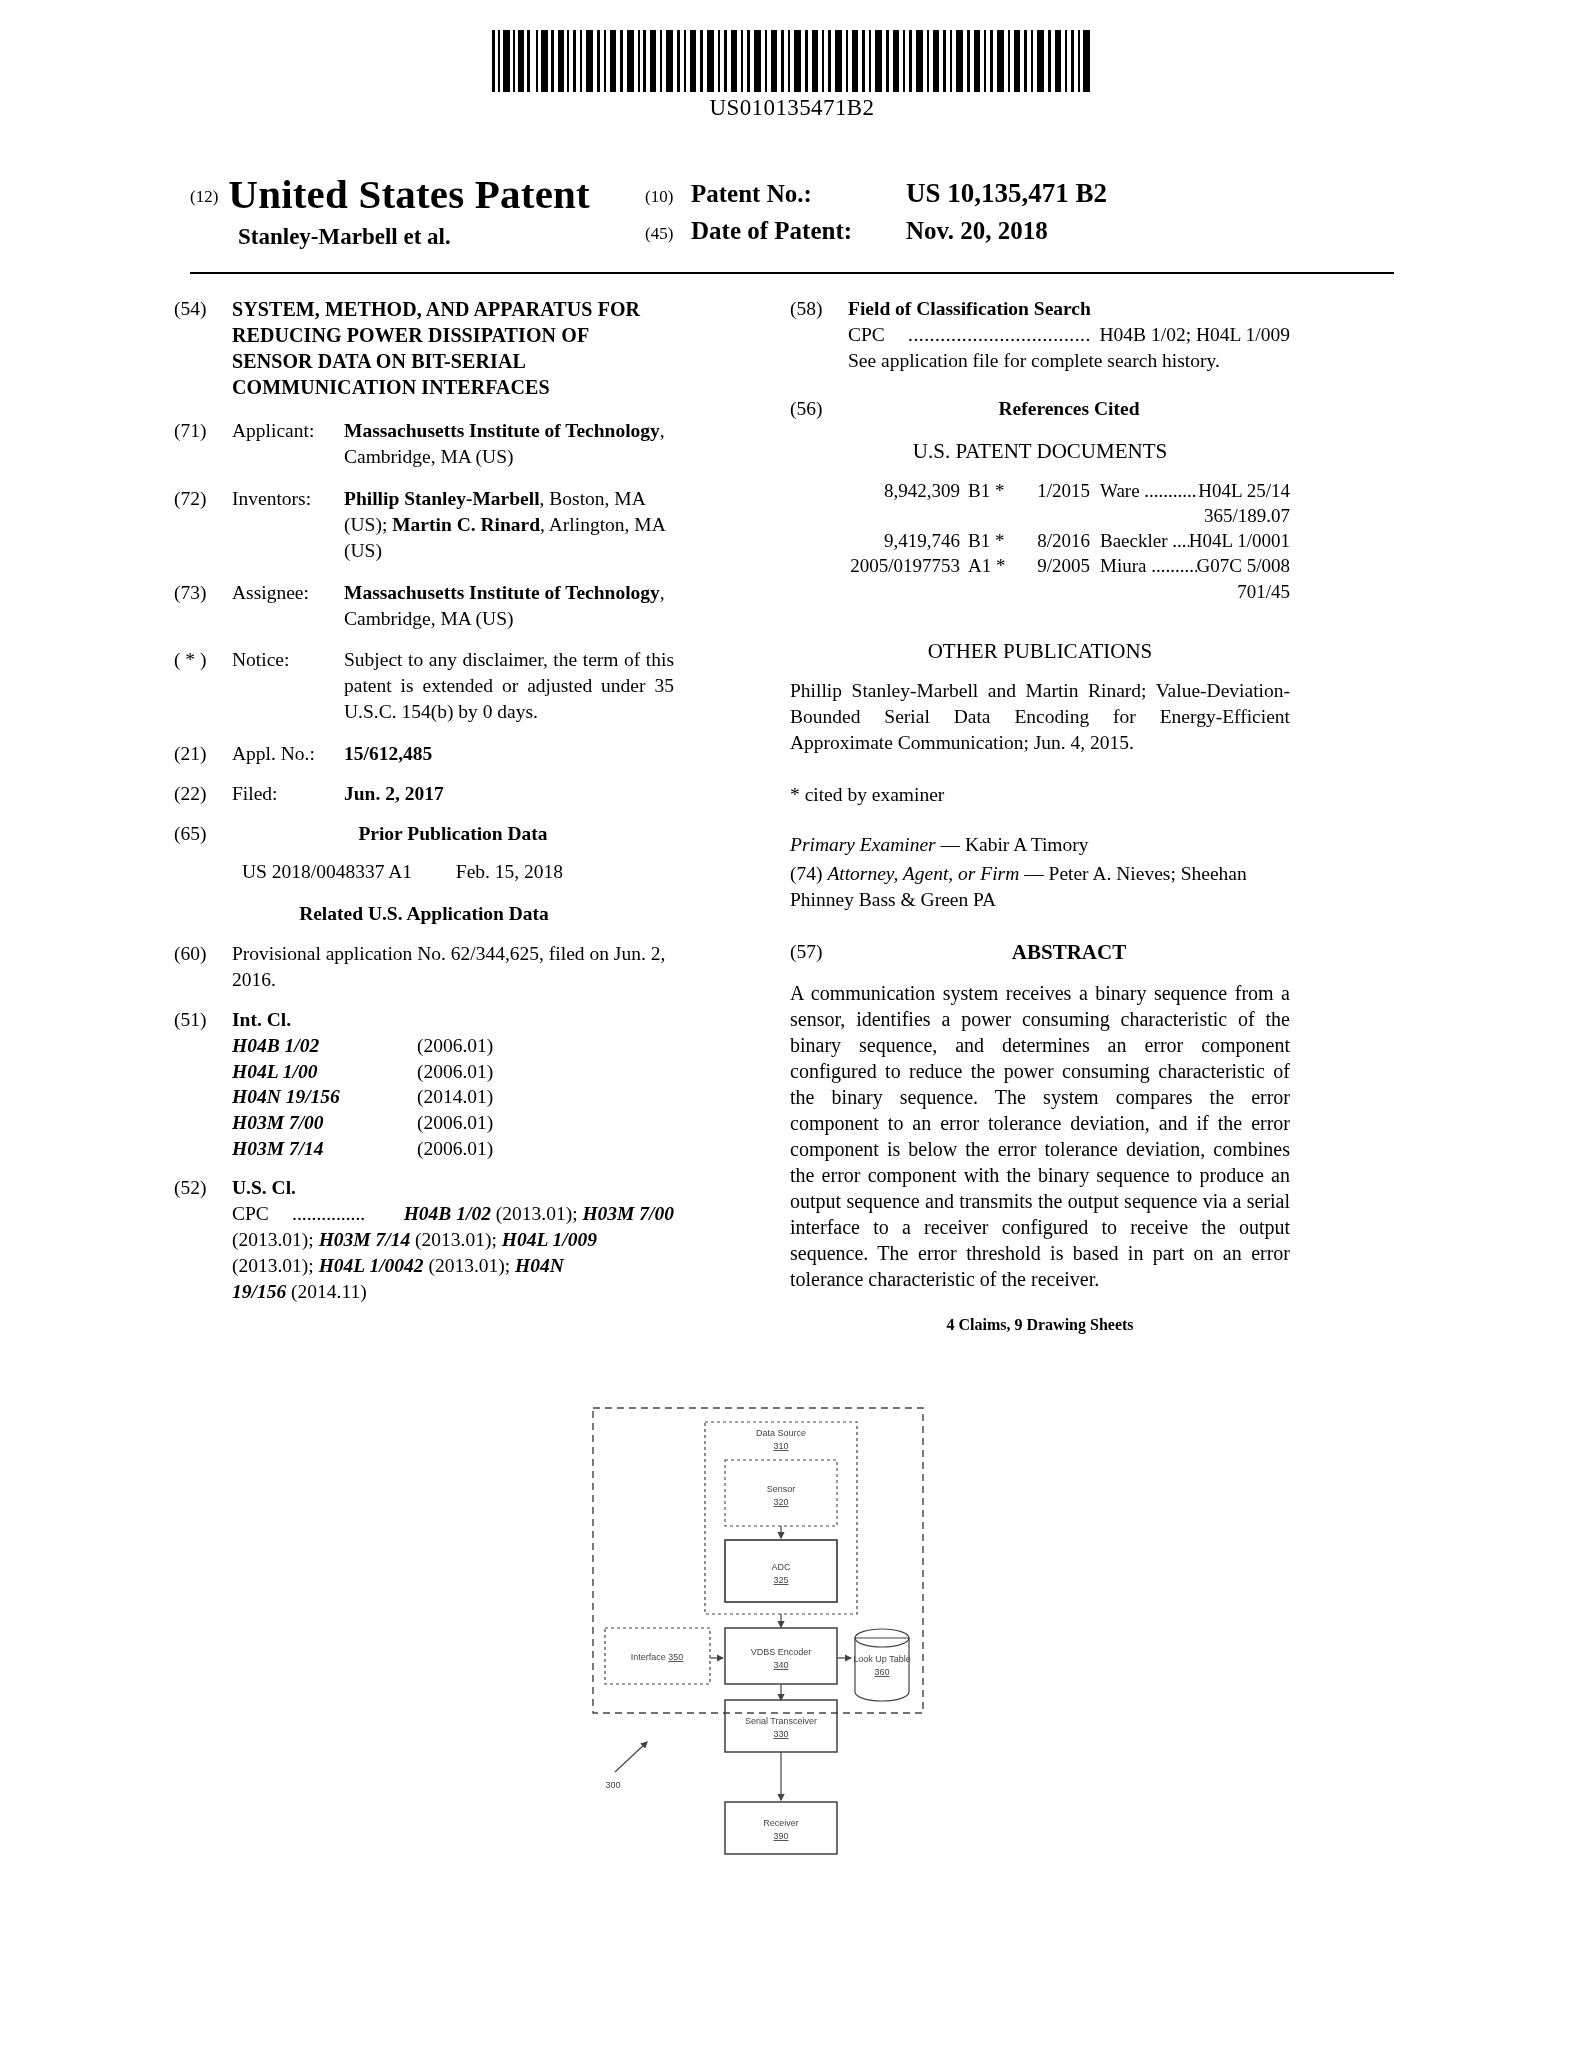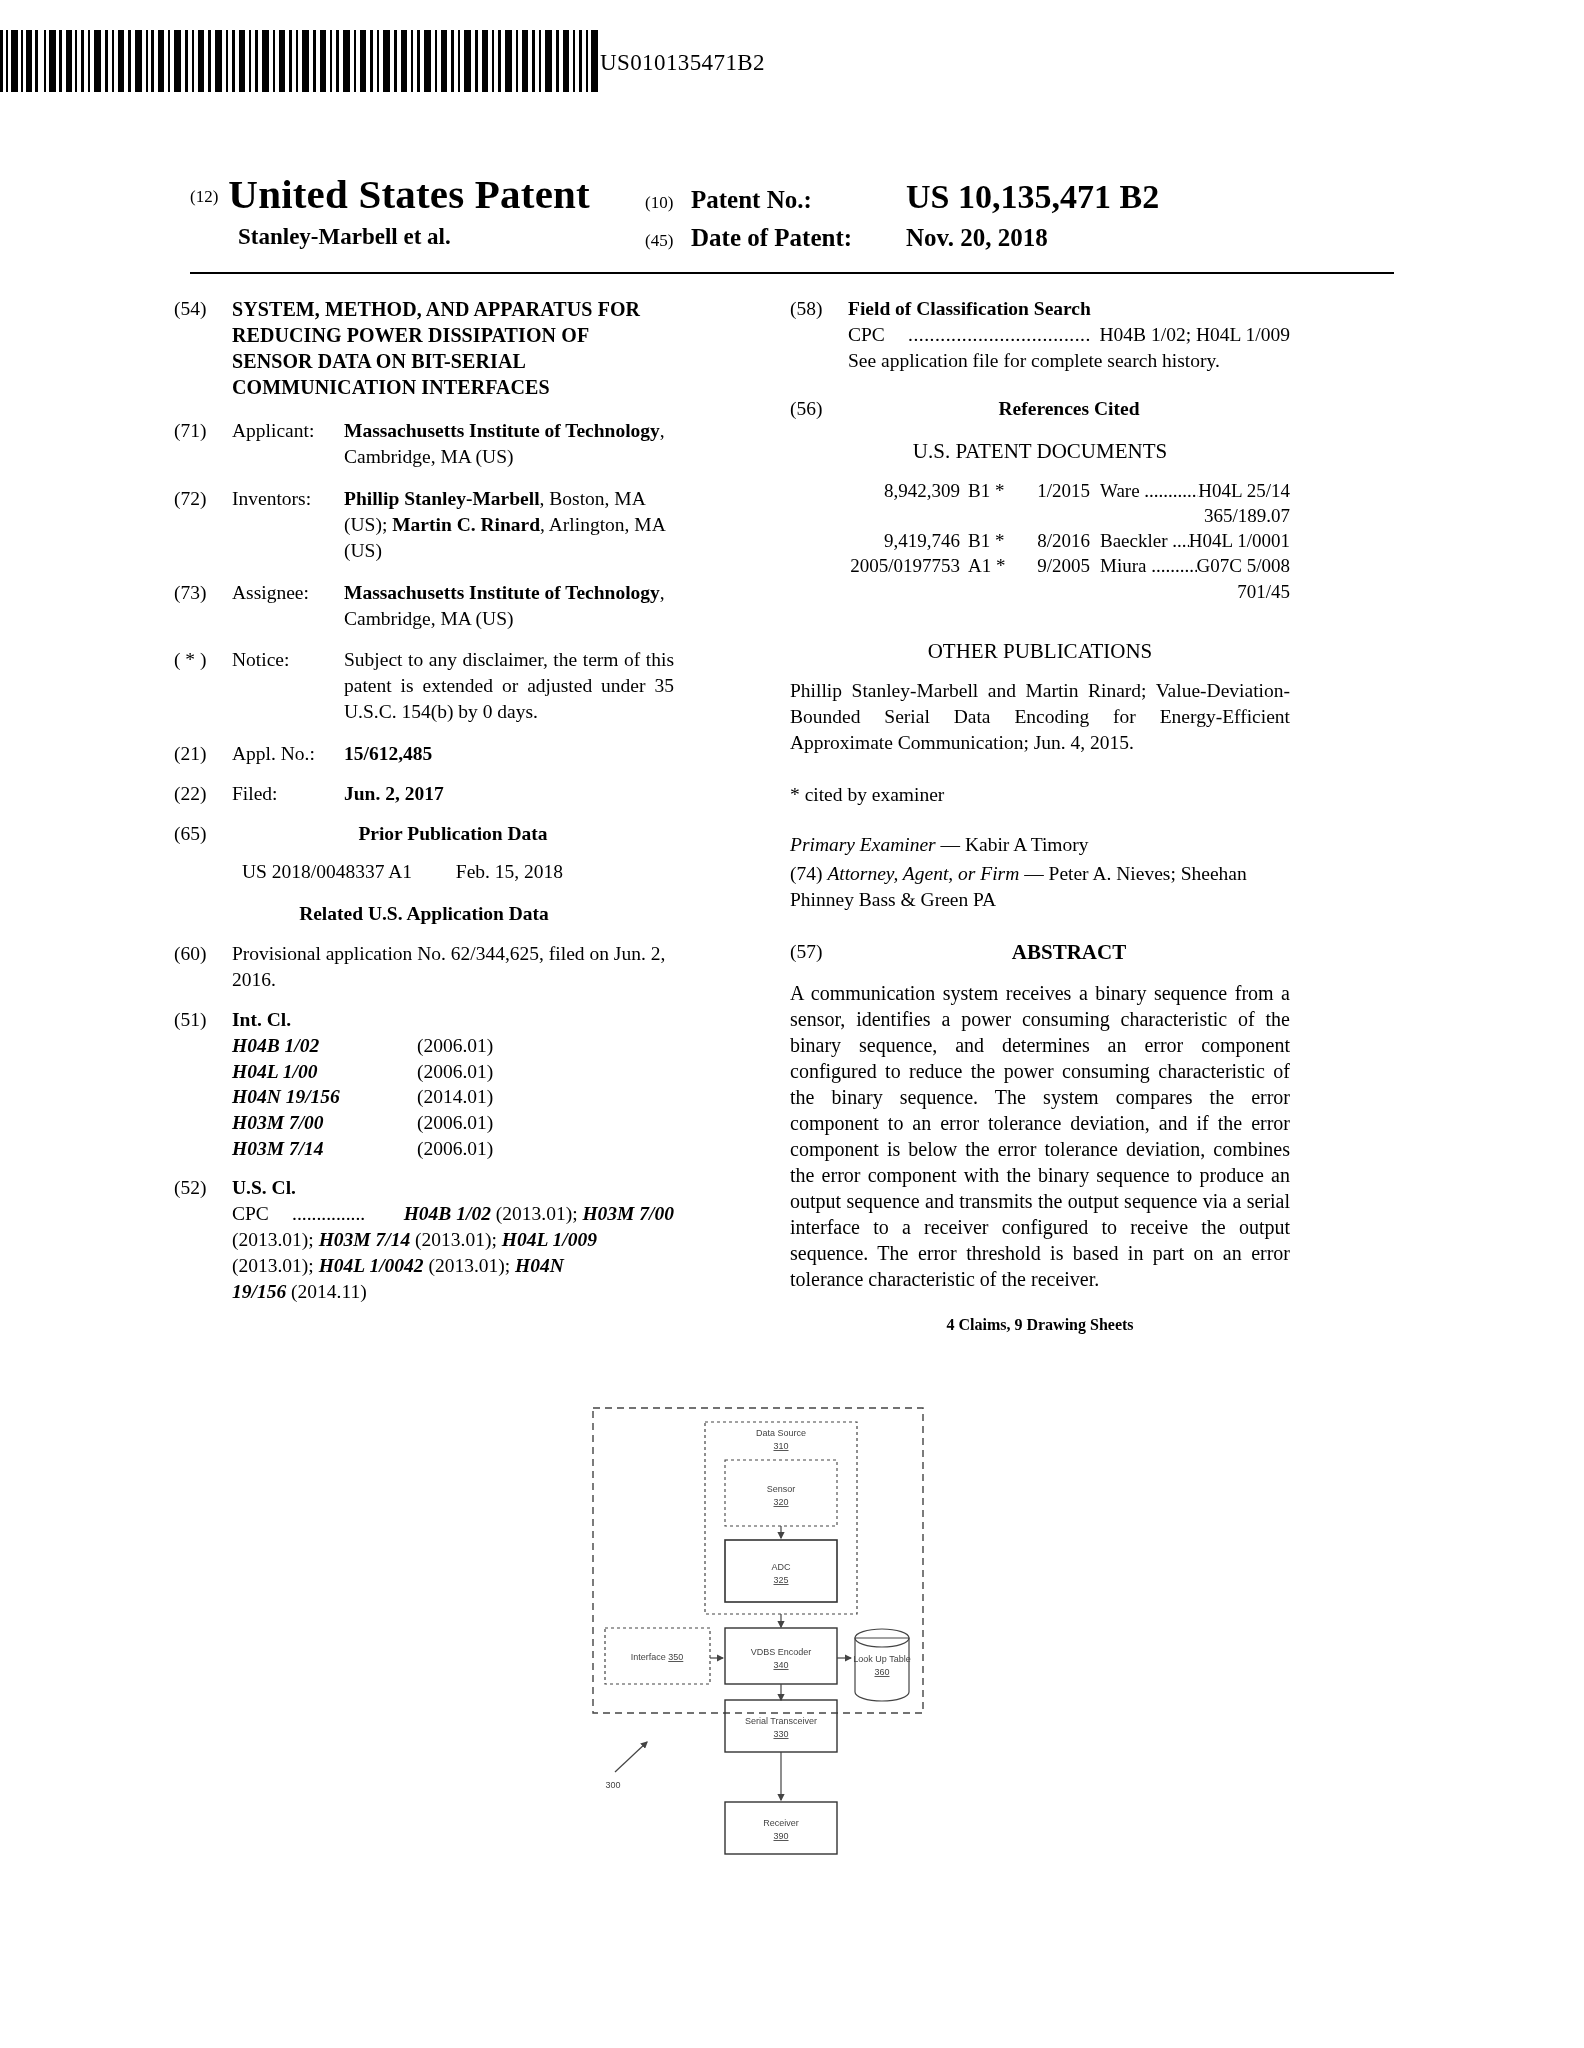--- a/index.html
+++ b/index.html
@@ -14,20 +14,21 @@
     overflow: hidden;
   }
 
   .page { position: absolute; inset: 0; padding: 0; }
 
   
   .barcode-block {
     position: absolute;
     top: 30px; left: 0; right: 0;
     display: flex;
+    flex-direction: column;
     align-items: center;
   }
   .barcode-bars {
     height: 62px;
     width: 600px;
     display: block;
   }
   .barcode-num {
     font-family: "Liberation Serif", serif;
     font-size: 23px;
@@ -63,21 +64,21 @@
     margin-top: 6px;
   }
   .hdr-right { flex: 1; padding-top: 8px; }
   .hdr-right-row {
     display: flex;
     align-items: baseline;
     margin-bottom: 8px;
   }
   .hdr-code { font-size: 17px; width: 46px; flex: none; }
   .hdr-label { font-size: 25px; font-weight: bold; width: 215px; flex: none; }
-  .hdr-value { font-size: 34px; font-weight: bold; white-space: nowrap; }
+  .hdr-value { font-size: 27px; font-weight: bold; white-space: nowrap; }
   .hdr-value.date { font-size: 25px; }
 
   .rule {
     position: absolute;
     left: 190px;
     right: 190px;
     top: 272px;
     border-top: 2px solid #000;
   }
 

